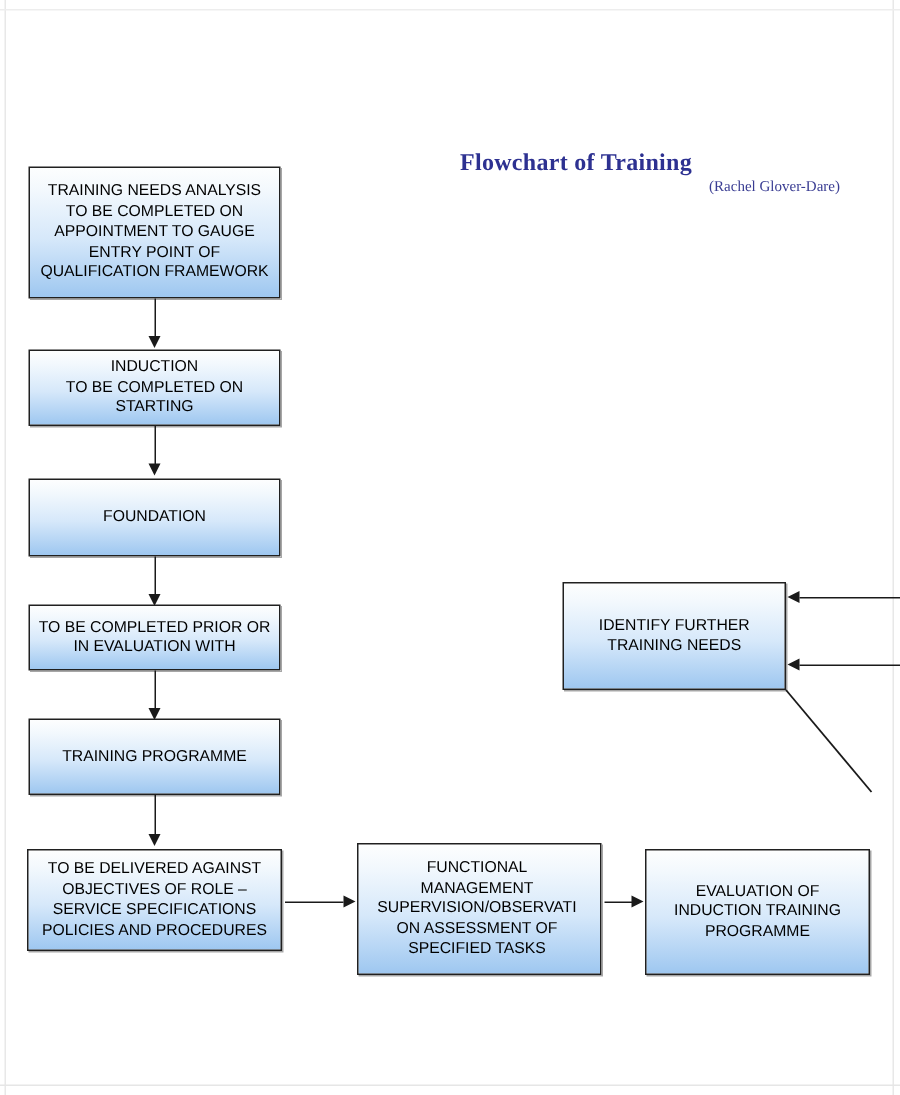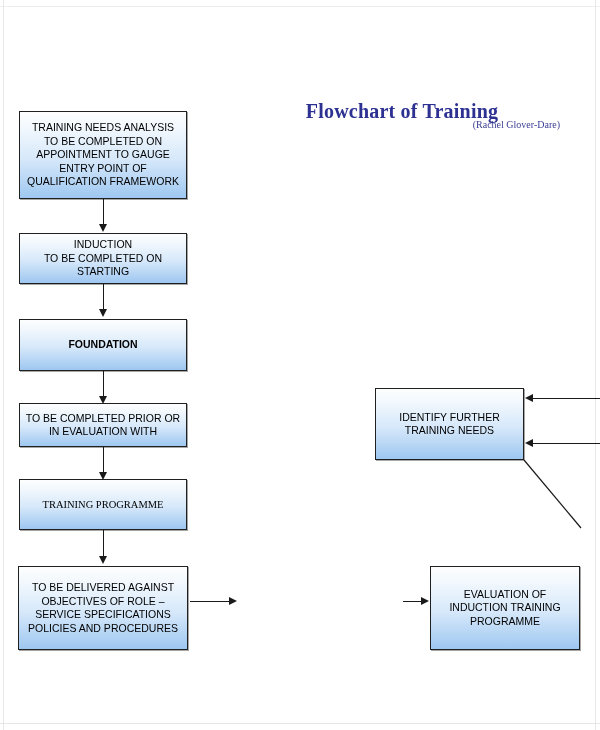--- a/index.html
+++ b/index.html
@@ -34,27 +34,27 @@
   }
   .page-edge-bottom {
     position: absolute;
     left: 0; top: 723px; width: 600px; height: 1px;
     background: #e6e6e6;
   }
 
   
   .title {
     position: absolute;
-    left: 232px;
+    left: 214px;
     top: 100px;
     width: 340px;
     text-align: center;
     font-family: "Liberation Serif", serif;
     font-weight: bold;
-    font-size: 20px;
+    font-size: 16px;
     color: #2d3191;
     letter-spacing: 0.2px;
   }
   .subtitle {
     position: absolute;
     left: 220px;
     top: 119px;
     width: 340px;
     text-align: right;
     font-family: "Liberation Serif", serif;
@@ -147,52 +147,59 @@
 
   <div class="node" style="left:19px; top:233px; width:168px; height:51px;">
     <div class="label">INDUCTION
 TO BE COMPLETED ON
 STARTING</div>
   </div>
 
   <div class="vline" style="left:103px; top:284px; height:26px;"></div>
   <div class="arrow-down" style="left:98.5px; top:309px;"></div>
 
-  <div class="node" style="left:19px; top:319px; width:168px; height:52px;font-weight:bold;">
+  <div class="node" style="left:19px; top:319px; width:168px; height:52px;">
     <div class="label">FOUNDATION</div>
   </div>
 
   <div class="vline" style="left:103px; top:371px; height:26px;"></div>
   <div class="arrow-down" style="left:98.5px; top:396px;"></div>
 
   <div class="node" style="left:19px; top:403px; width:168px; height:44px;">
     <div class="label">TO BE COMPLETED PRIOR OR
 IN EVALUATION WITH</div>
   </div>
 
   <div class="vline" style="left:103px; top:447px; height:26px;"></div>
   <div class="arrow-down" style="left:98.5px; top:472px;"></div>
 
-  <div class="node" style="left:19px; top:479px; width:168px; height:51px;font-family:Liberation Serif, serif;">
+  <div class="node" style="left:19px; top:479px; width:168px; height:51px;">
     <div class="label">TRAINING PROGRAMME</div>
   </div>
 
   <div class="vline" style="left:103px; top:530px; height:27px;"></div>
   <div class="arrow-down" style="left:98.5px; top:556px;"></div>
 
-  <div class="node" style="left:18px; top:566px; width:170px; height:84px;">
+  <div class="node" style="left:18px; top:566px; width:170px; height:68px;">
     <div class="label">TO BE DELIVERED AGAINST
 OBJECTIVES OF ROLE –
 SERVICE SPECIFICATIONS
 POLICIES AND PROCEDURES</div>
   </div>
 
   <div class="hline" style="left:190px; top:601px; width:39px;"></div>
   <div class="arrow-right" style="left:229px; top:596.5px;"></div>
 
+  <div class="node narrow-text" style="left:238px; top:562px; width:163px; height:88px;">
+    <div class="label">FUNCTIONAL
+MANAGEMENT
+SUPERVISION/OBSERVATI
+ON ASSESSMENT OF
+SPECIFIED TASKS</div>
+  </div>
 
   <div class="hline" style="left:403px; top:601px; width:19px;"></div>
   <div class="arrow-right" style="left:421px; top:596.5px;"></div>
 
   <div class="node narrow-text" style="left:430px; top:566px; width:150px; height:84px;">
     <div class="label">EVALUATION OF
 INDUCTION TRAINING
 PROGRAMME</div>
   </div>
 

